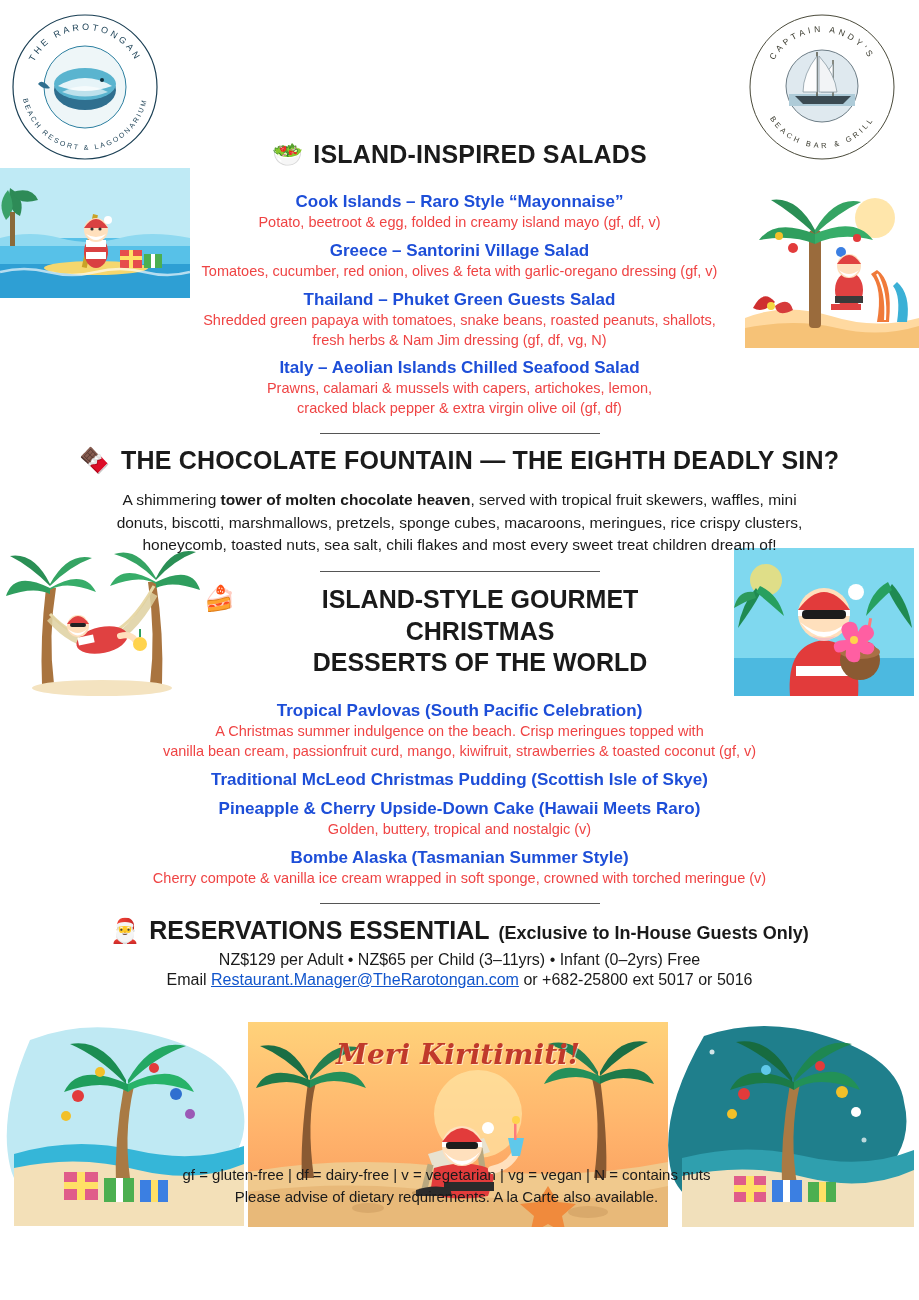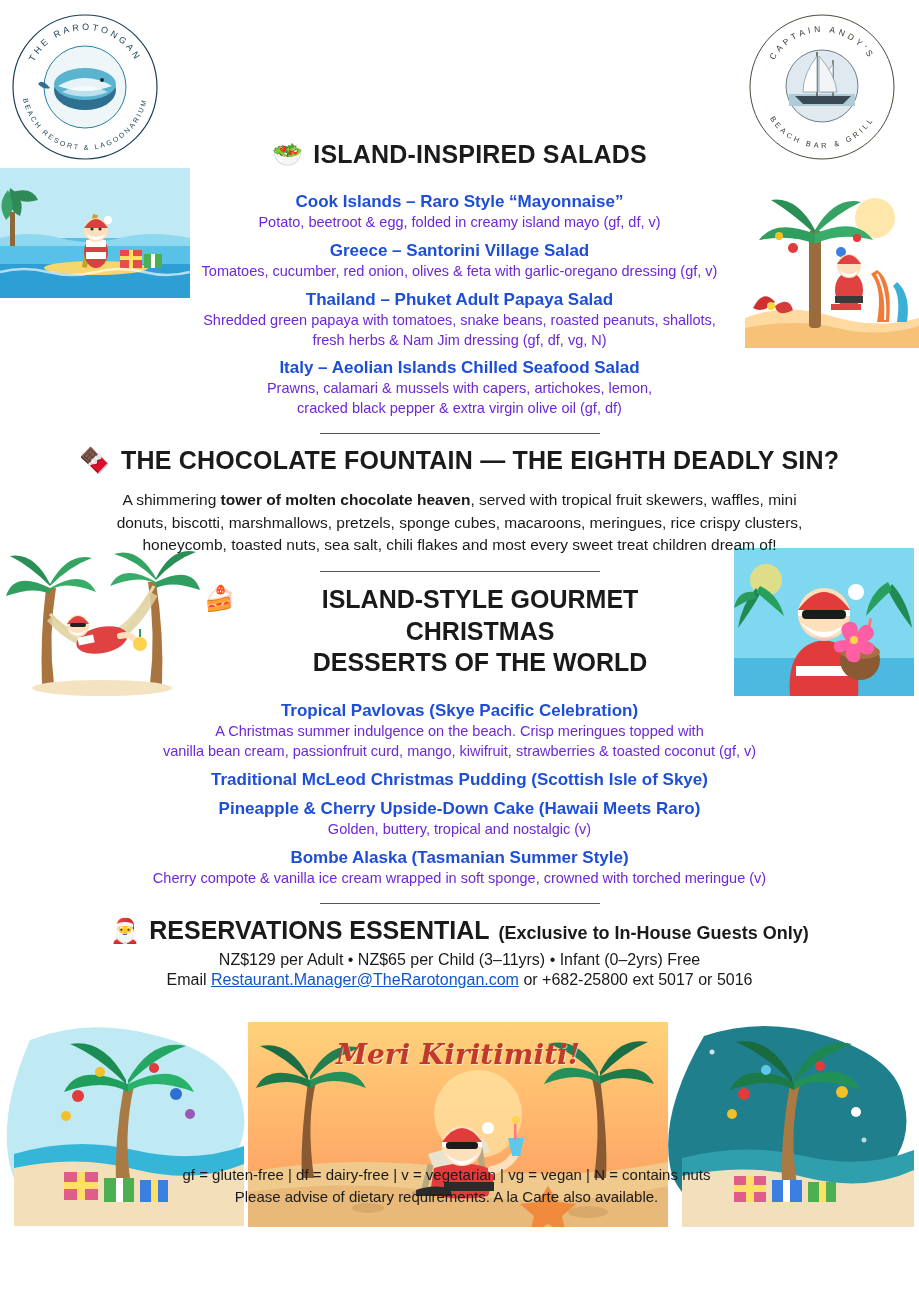--- a/index.html
+++ b/index.html
@@ -63,21 +63,21 @@
 
   .dish {
     font-weight: bold;
     font-size: 17px;
     margin-top: 9px;
     color: #1d4ed8;
   }
   .desc {
     font-size: 14.5px;
     line-height: 1.3;
-    color: #6d28d9;
+    color: #ef4444;
     margin-top: 1px;
   }
   .spacer-14 { height: 14px; }
 
   .divider {
     width: 280px;
     margin: 14px auto 12px auto;
     border-bottom: 1px solid #555;
     height: 1px;
   }
@@ -381,21 +381,21 @@
     </div>
 
     <div class="spacer-14"></div>
 
     <div class="dish">Cook Islands – Raro Style “Mayonnaise”</div>
     <div class="desc">Potato, beetroot &amp; egg, folded in creamy island mayo (gf, df, v)</div>
 
     <div class="dish">Greece – Santorini Village Salad</div>
     <div class="desc">Tomatoes, cucumber, red onion, olives &amp; feta with garlic-oregano dressing (gf, v)</div>
 
-    <div class="dish">Thailand – Phuket Adult Papaya Salad</div>
+    <div class="dish">Thailand – Phuket Green Guests Salad</div>
     <div class="desc">Shredded green papaya with tomatoes, snake beans, roasted peanuts, shallots,</div>
     <div class="desc">fresh herbs &amp; Nam Jim dressing (gf, df, vg, N)</div>
 
     <div class="dish">Italy – Aeolian Islands Chilled Seafood Salad</div>
     <div class="desc">Prawns, calamari &amp; mussels with capers, artichokes, lemon,</div>
     <div class="desc">cracked black pepper &amp; extra virgin olive oil (gf, df)</div>
 
     <div class="divider"></div>
 
     <div class="section-head">
@@ -414,21 +414,21 @@
     <div class="dessert-head-wrap">
       <span class="emoji">🍰</span>
       <div>
         <div class="dessert-title">ISLAND-STYLE GOURMET CHRISTMAS</div>
         <div class="dessert-title">DESSERTS OF THE WORLD</div>
       </div>
     </div>
 
     <div class="spacer-14"></div>
 
-    <div class="dish">Tropical Pavlovas (Skye Pacific Celebration)</div>
+    <div class="dish">Tropical Pavlovas (South Pacific Celebration)</div>
     <div class="desc">A Christmas summer indulgence on the beach. Crisp meringues topped with</div>
     <div class="desc">vanilla bean cream, passionfruit curd, mango, kiwifruit, strawberries &amp; toasted coconut (gf, v)</div>
 
     <div class="dish">Traditional McLeod Christmas Pudding (Scottish Isle of Skye)</div>
 
     <div class="dish">Pineapple &amp; Cherry Upside-Down Cake (Hawaii Meets Raro)</div>
     <div class="desc">Golden, buttery, tropical and nostalgic (v)</div>
 
     <div class="dish">Bombe Alaska (Tasmanian Summer Style)</div>
     <div class="desc">Cherry compote &amp; vanilla ice cream wrapped in soft sponge, crowned with torched meringue (v)</div>

